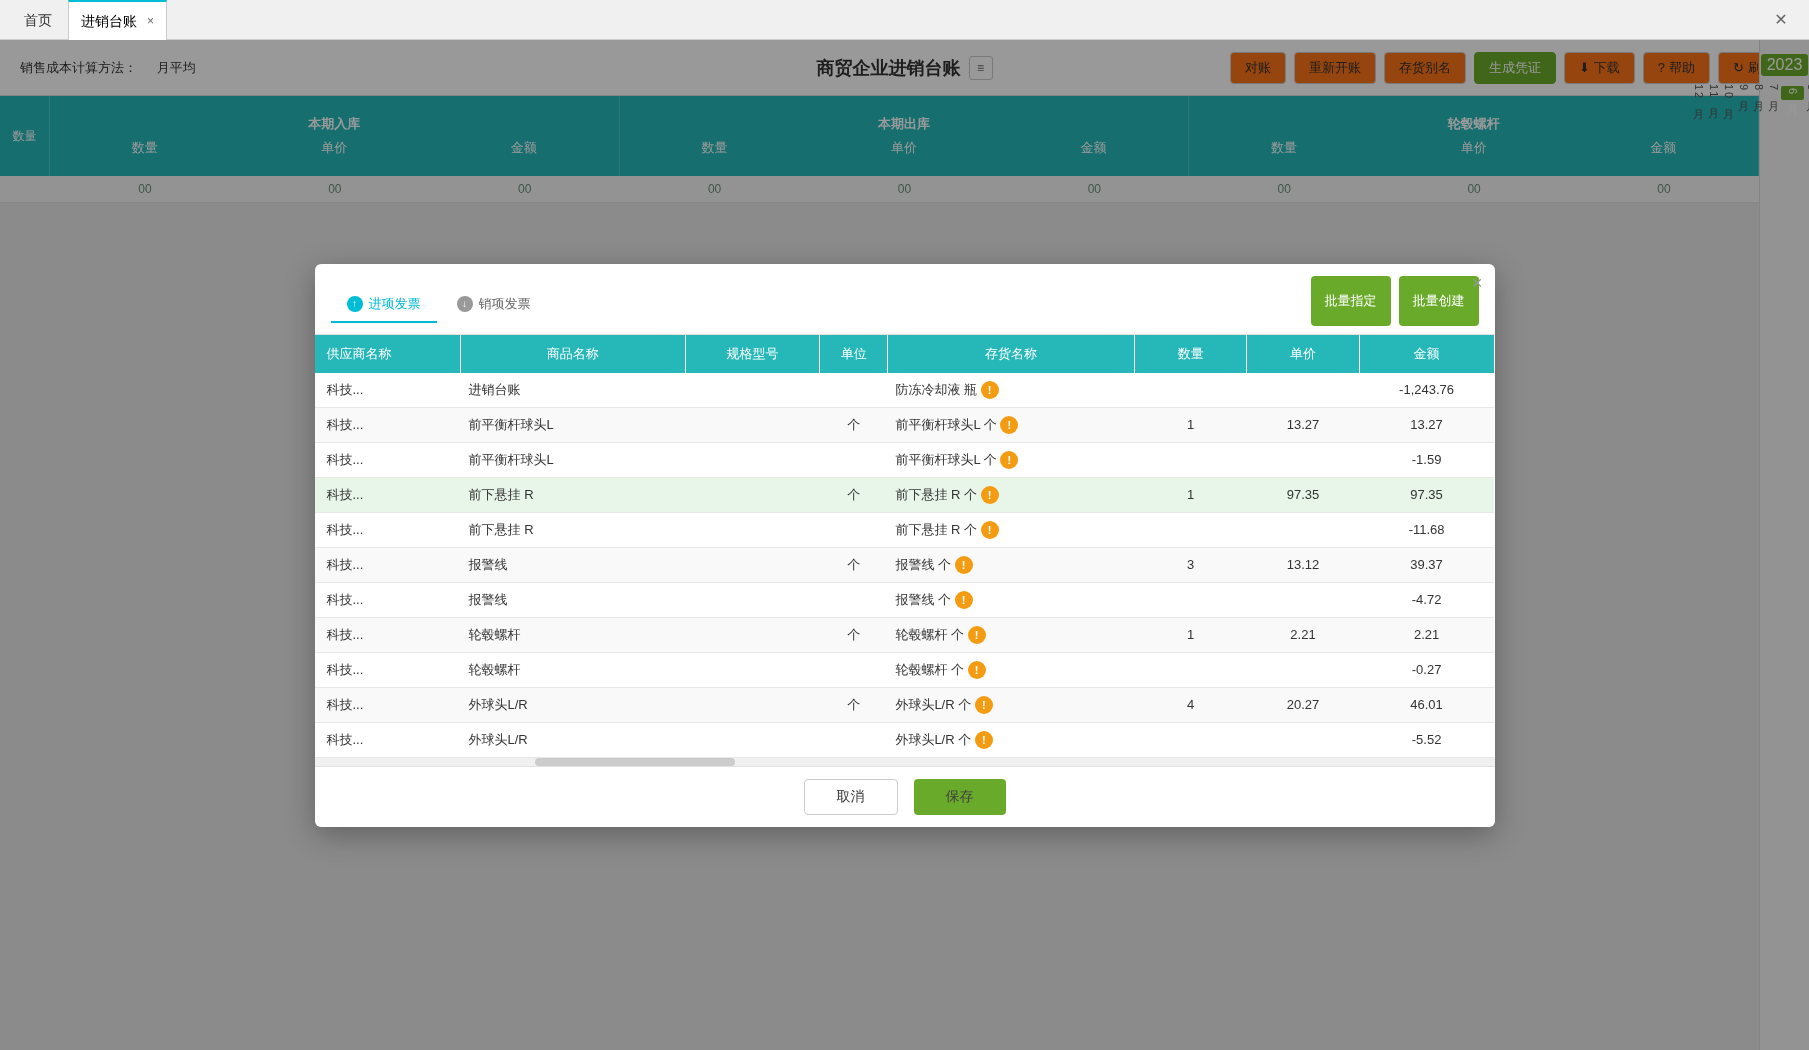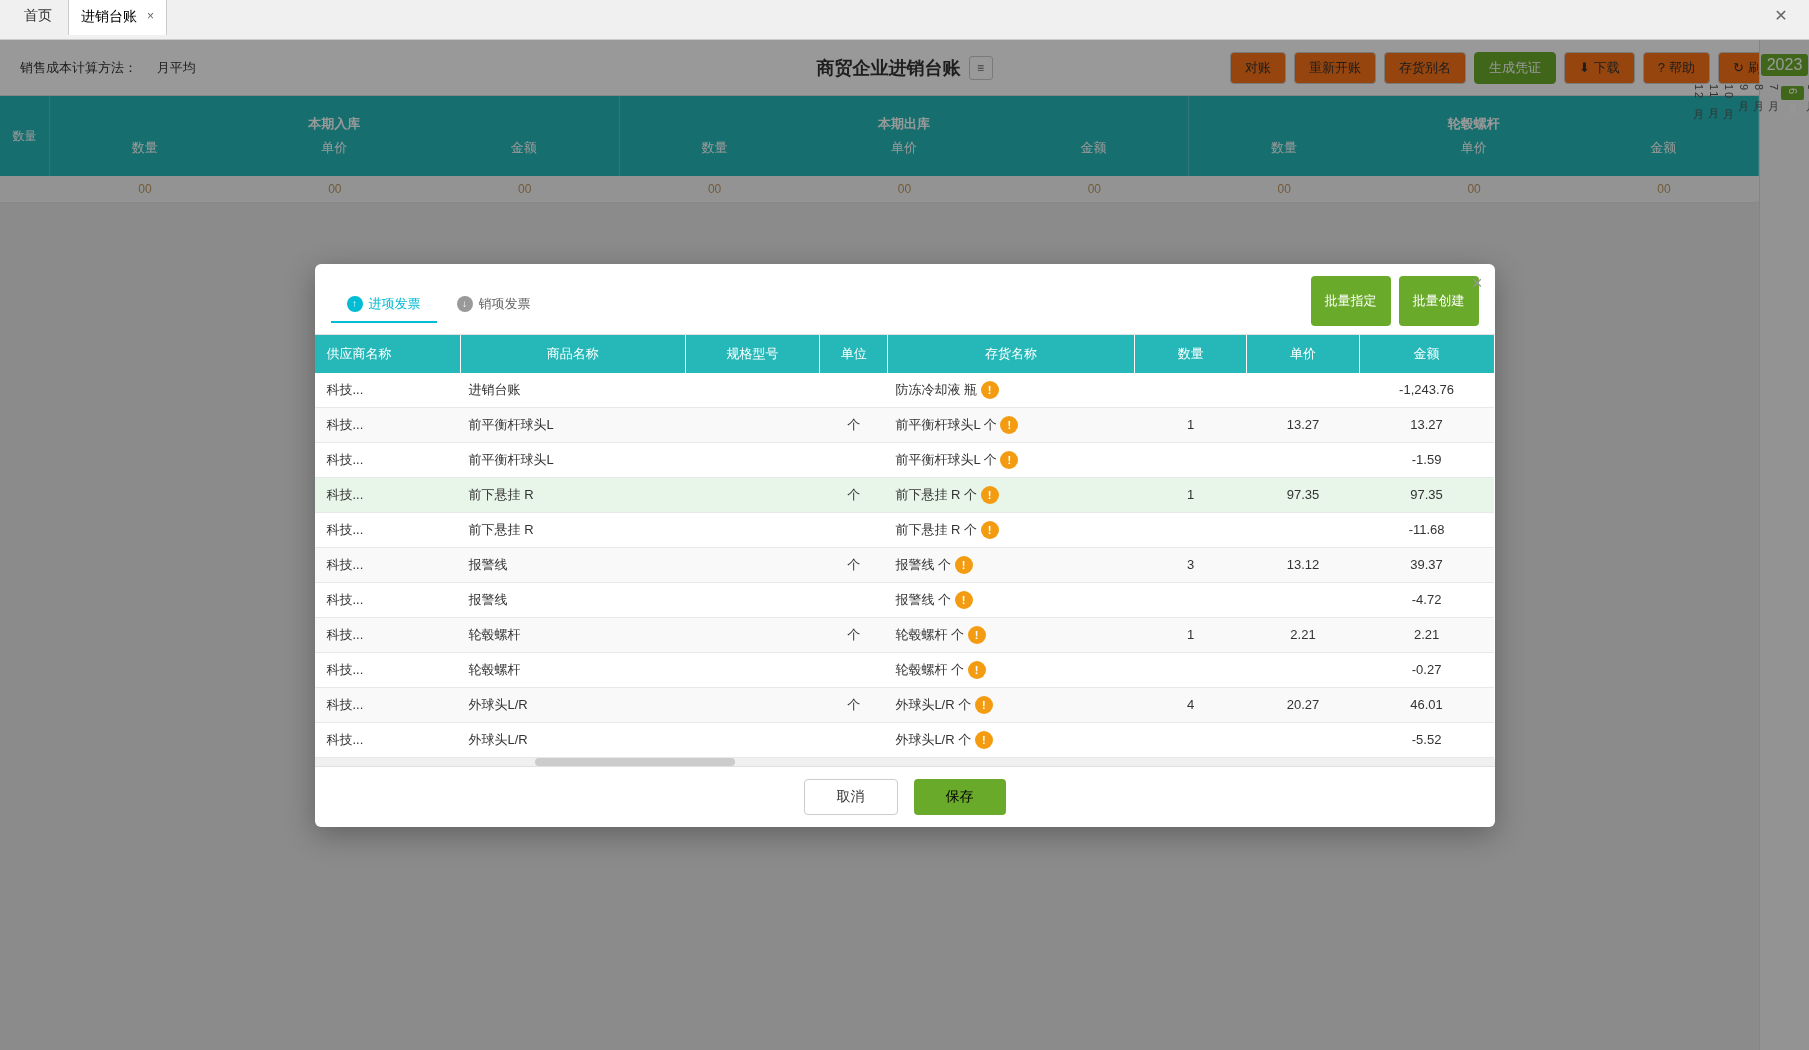--- a/index.html
+++ b/index.html
@@ -9,25 +9,25 @@
       background: #d0d0d0;
       width: 1809px;
       height: 1050px;
       overflow: hidden;
       position: relative;
     }
 
     
     .top-bar {
       display: flex;
-      align-items: flex-end;
+      align-items: center;
       background: #f0f0f0;
       height: 40px;
       border-bottom: 1px solid #ccc;
-      padding: 4px 8px;
+      padding: 12px 8px;
     }
     .tab-home {
       padding: 0 16px;
       height: 40px;
       line-height: 40px;
       cursor: pointer;
       color: #333;
       font-size: 14px;
     }
     .tab-active {
@@ -318,21 +318,21 @@
       background: white;
       cursor: pointer;
       font-size: 14px;
       color: #333;
     }
     .btn-save {
       padding: 8px 32px;
       border: none;
       border-radius: 4px;
       background: #6aaa2a;
-      color: #000000;
+      color: #404040;
       cursor: pointer;
       font-size: 14px;
     }
 
     
     .modal-scrollbar {
       height: 8px;
       background: #f0f0f0;
       position: relative;
     }
@@ -347,21 +347,21 @@
 
     
     .bg-table {
       width: calc(100% - 50px);
       border-collapse: collapse;
       font-size: 12px;
     }
     .bg-table td {
       padding: 6px 8px;
       border-bottom: 1px solid #e0e0e0;
-      color: #a16207;
+      color: #14532d;
       text-align: center;
     }
   </style>
 </head>
 <body>
 
 <div class="top-bar">
   <div class="tab-home">首页</div>
   <div class="tab-active">
     <span>进销台账</span>

